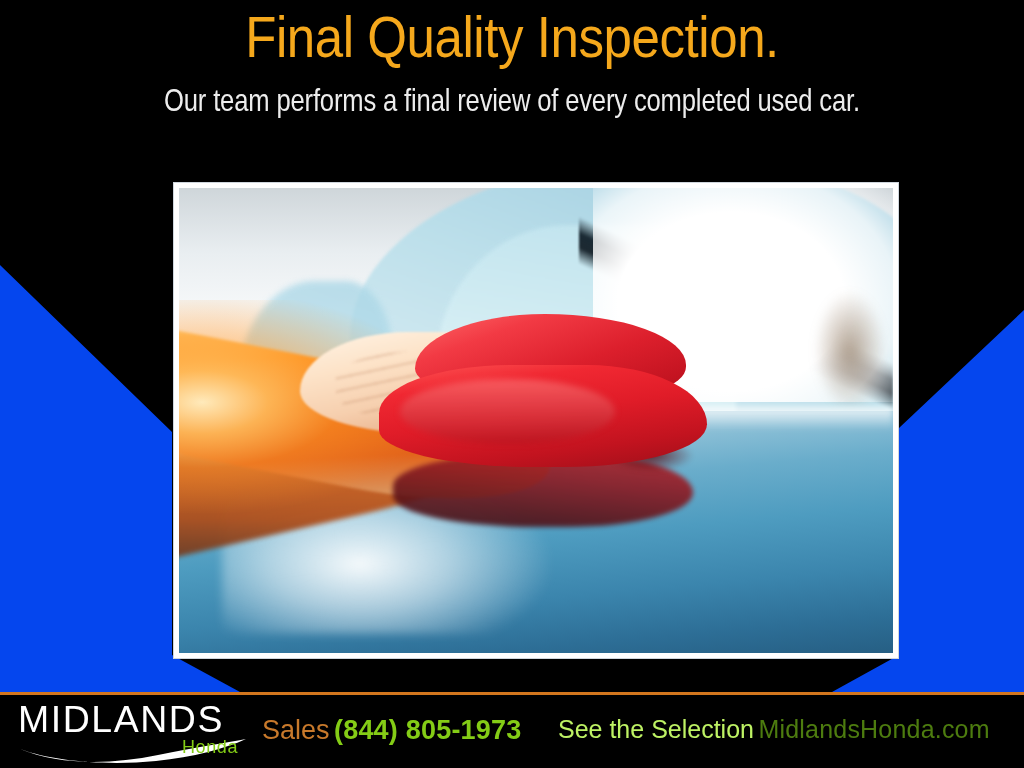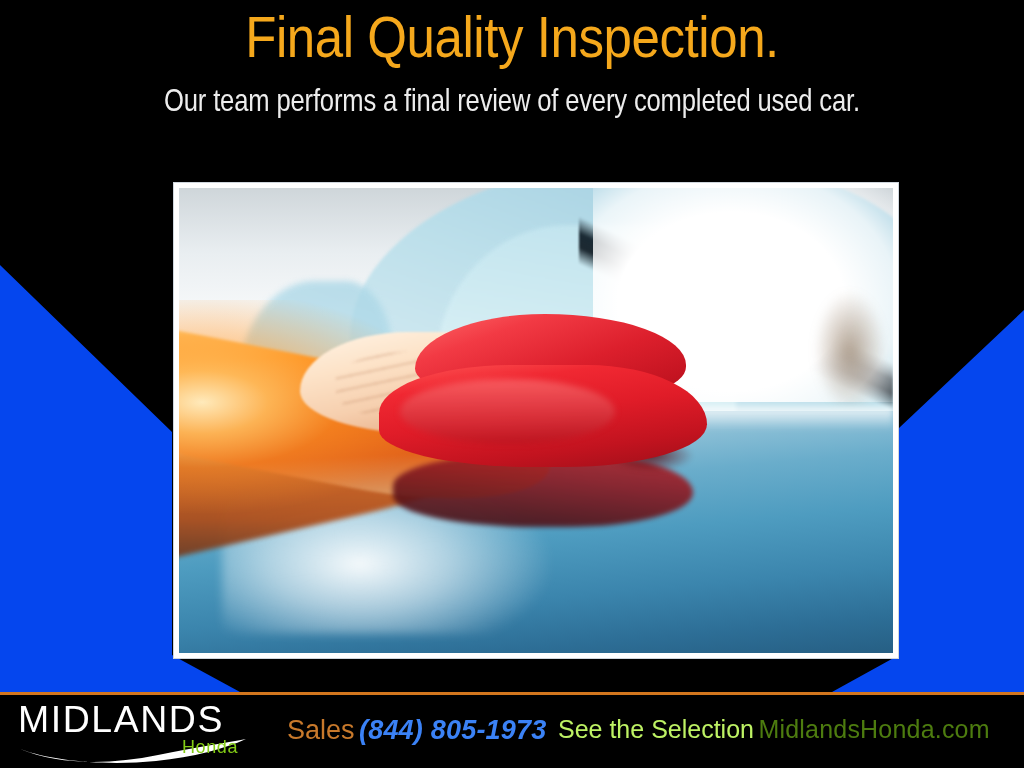--- a/index.html
+++ b/index.html
@@ -179,22 +179,22 @@
     font-weight:400; letter-spacing:1.5px; transform:scaleX(1.04);
     transform-origin:0 50%; white-space:nowrap;
   }
   .logo-sub {
     position:absolute; right:12px; top:38px; color:#84cc16; font-size:18px;
     font-weight:400; letter-spacing:.6px; white-space:nowrap;
   }
   .logo-swoosh { position:absolute; left:0; top:36px; width:232px; height:28px; }
 
   .sales-block { position:absolute; left:262px; top:20px; white-space:nowrap; }
-  .sales-label { color:#C8792B; font-size:27px; font-weight:400;margin-left:25px; }
-  .phone { color:#3b82f6; font-size:27px; font-weight:700; letter-spacing:.2px;font-style:italic; }
+  .sales-label { color:#C8792B; font-size:27px; font-weight:400; }
+  .phone { color:#84cc16; font-size:27px; font-weight:700; letter-spacing:.2px; }
 
   .selection-block { position:absolute; left:558px; top:20px; white-space:nowrap; }
   .selection-label { color:#bef264; font-size:25px; font-weight:400; }
   .site { color:#4d7c0f; font-size:25px; font-weight:400; letter-spacing:.2px; }
 </style>
 </head>
 <body>
 
 <div id="ad">
 

